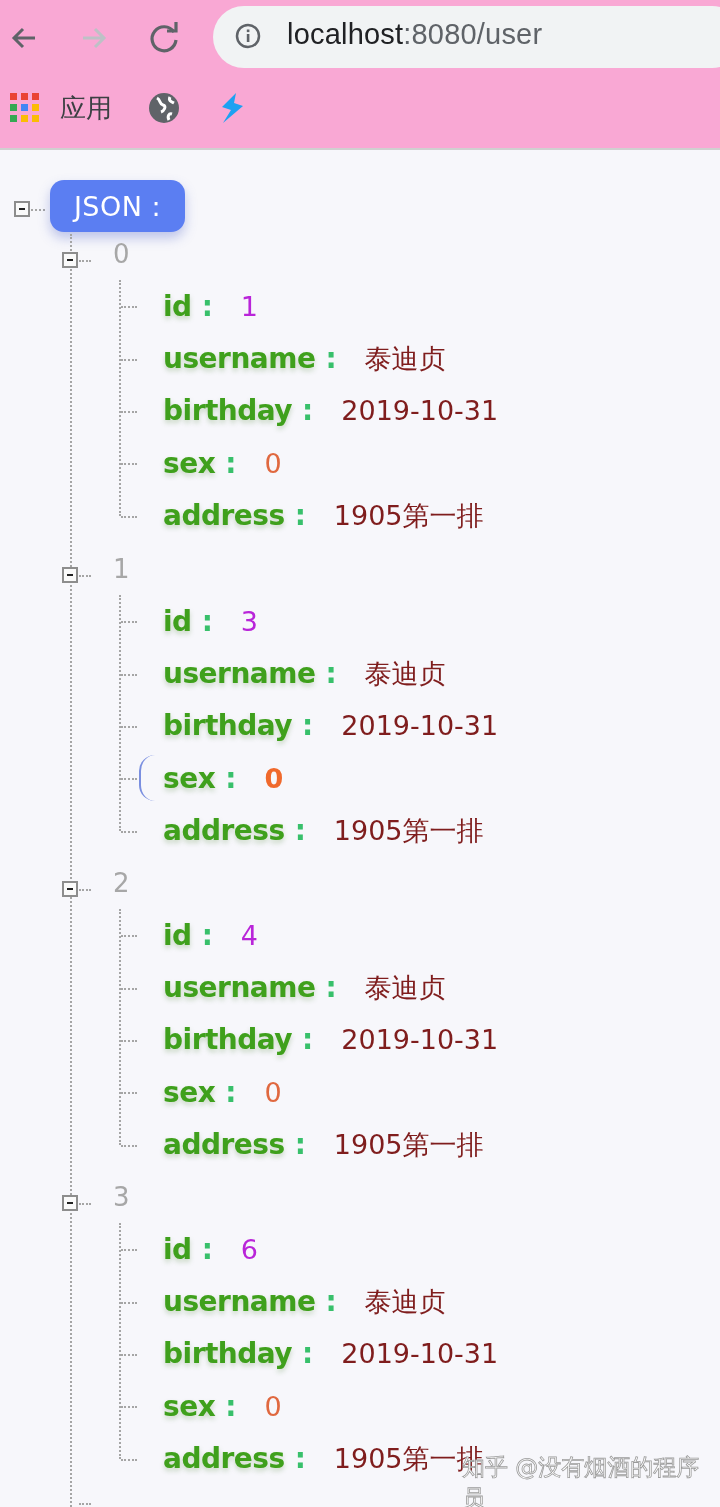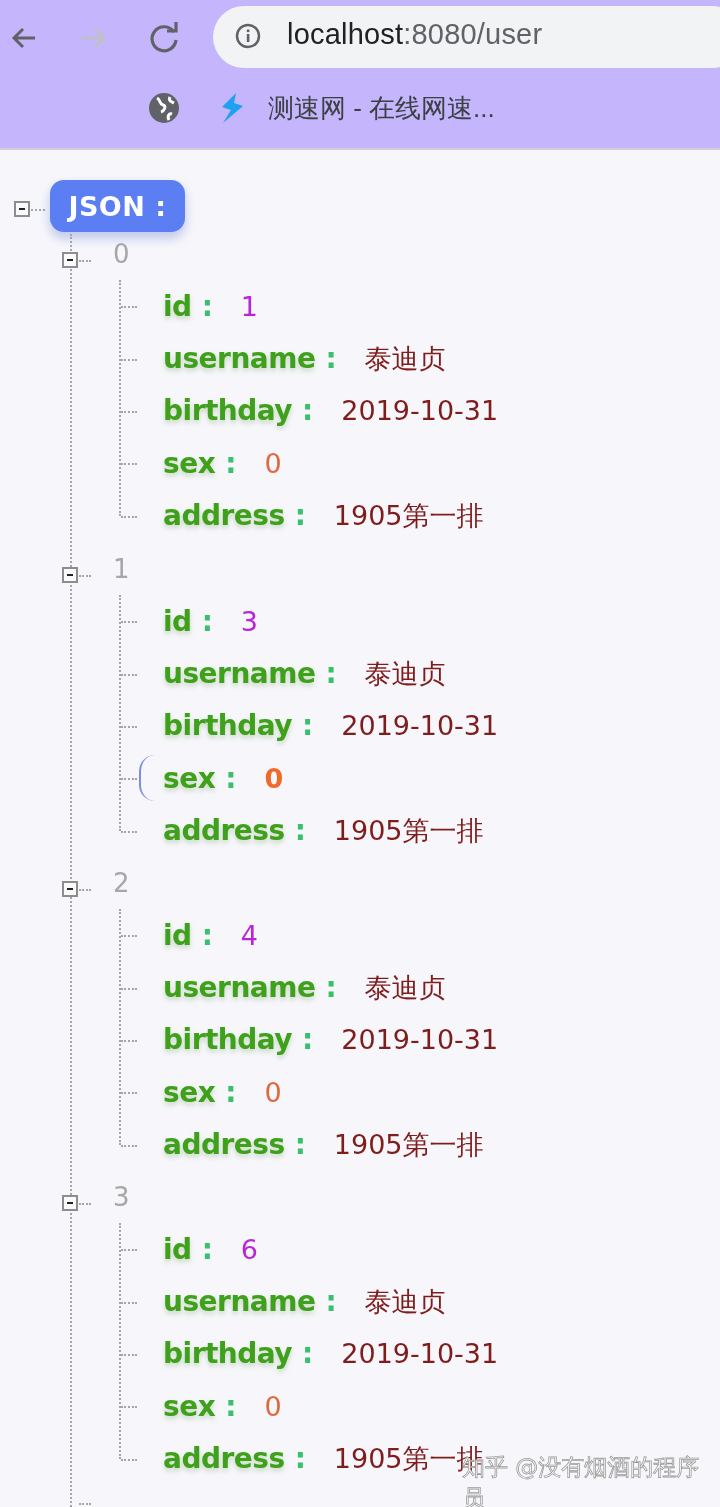--- a/index.html
+++ b/index.html
@@ -1,30 +1,30 @@
 <!DOCTYPE html>
 <html><head>
 <meta charset="utf-8">
 <style>
   html, body { margin:0; padding:0; }
   body { width:720px; height:1507px; overflow:hidden; background:#f7f7fb; font-family:"DejaVu Sans","Liberation Sans",sans-serif; position:relative; }
-  .chrome { position:absolute; left:0; top:0; width:720px; height:148px; background:#c4b5fd; border-bottom:2px solid #d0d0d0; }
+  .chrome { position:absolute; left:0; top:0; width:720px; height:148px; background:#f9a8d4; border-bottom:2px solid #d0d0d0; }
   .navbtn { position:absolute; top:18px; width:40px; height:40px; display:flex; align-items:center; justify-content:center; }
   .omnibox { position:absolute; left:213px; top:6px; width:530px; height:62px; background:#f1f3f4; border-radius:31px; }
   .info-icon { position:absolute; left:22px; top:17px; width:26px; height:26px; }
   .url { position:absolute; left:74px; top:12px; font-size:29px; font-family:"Liberation Sans",sans-serif; color:#202124; letter-spacing:0.2px; }
   .url .dim { color:#5f6368; }
   .bookmarks { position:absolute; left:0; top:80px; height:56px; width:720px; }
   .bm { position:absolute; top:0; height:56px; display:flex; align-items:center; font-size:26px; color:#3c4043; font-family:"Liberation Sans",sans-serif; }
   .tree { position:absolute; left:0; top:150px; width:720px; height:1357px; }
   .toggle { position:absolute; width:16px; height:16px; border:2px solid #8d8d8d; background:#fafafa; box-sizing:border-box; }
   .toggle::after { content:""; position:absolute; left:3px; top:5px; width:6px; height:2px; background:#222; }
   .hdash { position:absolute; border-top:2px dotted #a5a5a5; height:0; }
   .vdash { position:absolute; border-left:2px dotted #a5a5a5; width:0; }
-  .badge { position:absolute; left:50px; top:30px; width:135px; height:52px; background:#5b7ef2; border-radius:14px; box-shadow:0 6px 12px rgba(80,100,200,0.35); color:#fff; font-weight:bold; font-size:27px; display:flex; align-items:center; justify-content:center; font-family:"DejaVu Sans",sans-serif; letter-spacing:0.5px; }
+  .badge { position:absolute; left:50px; top:30px; width:135px; height:52px; background:#5b7ef2; border-radius:14px; box-shadow:0 6px 12px rgba(80,100,200,0.35); color:#fff; font-weight:normal; font-size:27px; display:flex; align-items:center; justify-content:center; font-family:"DejaVu Sans",sans-serif; letter-spacing:0.5px; }
   .idx { position:absolute; font-size:26px; color:#a7a7a7; font-family:"DejaVu Sans",sans-serif; }
   .row { position:absolute; height:40px; display:flex; align-items:center; white-space:nowrap; }
   .key { color:#3fa01c; font-weight:bold; font-size:28px; font-family:"DejaVu Sans",sans-serif; text-shadow:0 3px 5px rgba(60,120,30,0.25); letter-spacing:-0.5px; }
   .colon { color:#38c06b; font-weight:bold; font-size:28px; margin-left:10px; margin-right:28px; }
   .v-num { color:#b925d9; font-size:27px; }
   .v-str { color:#7f1d1d; font-size:27px; }
   .v-zero { color:#e0683f; font-size:27px; }
   .v-bold { font-weight:bold; color:#f0692c; }
   .bracket { position:absolute; width:14px; height:46px; border-left:2px solid #7a8fe0; border-radius:20px 0 0 20px; }
   .watermark { position:absolute; left:462px; top:1452px; font-size:23px; color:#ffffff; -webkit-text-stroke:0.8px #9a9a9a; font-family:"DejaVu Sans",sans-serif; letter-spacing:0px; }
@@ -51,31 +51,44 @@
   </div>
   <div class="omnibox">
     <svg class="info-icon" viewBox="0 0 26 26">
         <circle cx="13" cy="13" r="11" stroke="#5f6368" stroke-width="2.5" fill="none"></circle>
         <rect x="11.8" y="11" width="2.6" height="8" fill="#5f6368"></rect>
         <rect x="11.8" y="6.5" width="2.6" height="2.6" fill="#5f6368"></rect>
       </svg>
     <div class="url"><span>localhost</span><span class="dim">:8080/user</span></div>
   </div>
   <div class="bookmarks">
+    <div class="bm" style="left:10px;">
+      <svg width="30" height="30" viewBox="0 0 30 30">
+        <rect x="0" y="0" width="7" height="7" fill="#ea4335"></rect>
+          <rect x="11" y="0" width="7" height="7" fill="#ea4335"></rect>
+          <rect x="22" y="0" width="7" height="7" fill="#ea4335"></rect>
+        <rect x="0" y="11" width="7" height="7" fill="#34a853"></rect>
+          <rect x="11" y="11" width="7" height="7" fill="#4285f4"></rect>
+          <rect x="22" y="11" width="7" height="7" fill="#fbbc05"></rect>
+        <rect x="0" y="22" width="7" height="7" fill="#34a853"></rect>
+          <rect x="11" y="22" width="7" height="7" fill="#fbbc05"></rect>
+          <rect x="22" y="22" width="7" height="7" fill="#fbbc05"></rect>
+      </svg>
+      <span style="margin-left:20px;">应用</span>
+    </div>
     <div class="bm" style="left:148px;">
       <svg width="32" height="32" viewBox="0 0 32 32">
           <circle cx="16" cy="16" r="15" fill="#5f6368"></circle>
           <path d="M9 6c4 2 2 6 6 7s1 6 -2 7M22 5c-2 4 2 5 4 6M24 22c-3-1-5 2-3 6" stroke="#fff" stroke-width="3" fill="none"></path>
         </svg>
     </div>
     <div class="bm" style="left:216px;">
       <svg width="34" height="34" viewBox="0 0 34 34">
           <path d="M20 2L6 16l9 3-8 13 20-17-9-3z" fill="#1da1f2"></path>
         </svg>
-      <span style="margin-left:18px;">测速网 - 在线网速...</span>
     </div>
   </div>
 </div>
 
 <div class="tree">
 
   <div class="toggle" style="left:14px; top:51px;"></div>
   <div class="hdash" style="left:31px; top:59px; width:14px;"></div>
   <div class="badge">
       <span>JSON :</span>

